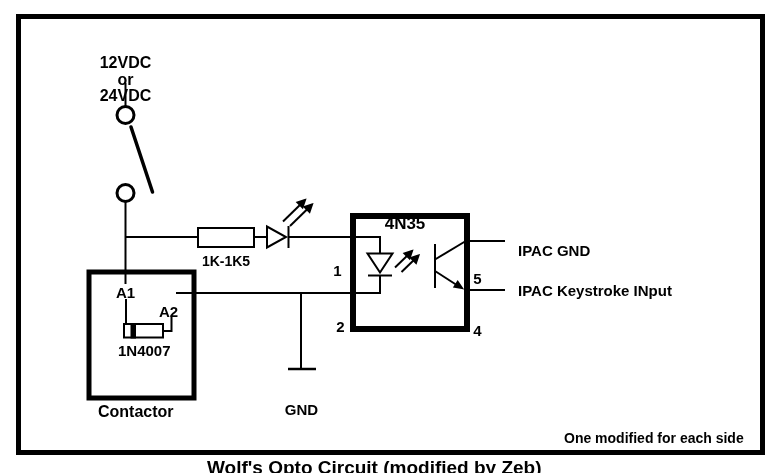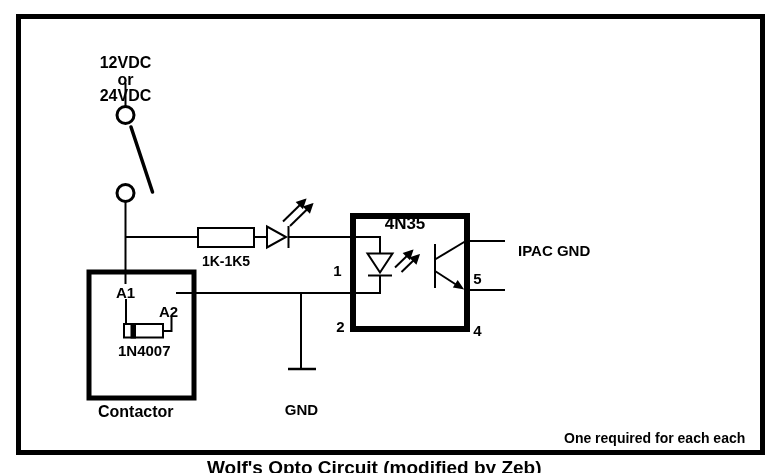--- a/index.html
+++ b/index.html
@@ -85,25 +85,26 @@
   <div class="lbl center" style="left:198px;top:228px;width:56px;height:19px;line-height:19px;font-size:14px;">1K-1K5</div>
 
   <div class="lbl center" style="left:378px;top:190px;width:54px;font-size:17px;">4N35</div>
 
   <div class="lbl center" style="left:330px;top:238px;width:15px;font-size:15px;">1</div>
   <div class="lbl center" style="left:333px;top:294px;width:15px;font-size:15px;">2</div>
   <div class="lbl center" style="left:470px;top:246px;width:15px;font-size:15px;">5</div>
   <div class="lbl center" style="left:470px;top:298px;width:15px;font-size:15px;">4</div>
 
   <div class="lbl" style="left:518px;top:242px;font-size:15px;">IPAC GND</div>
+  <div class="lbl" style="left:518px;top:282px;font-size:15px;">IPAC Keystroke INput</div>
 
 
   <div class="lbl" style="left:116px;top:284px;font-size:15px;">A1</div>
   <div class="lbl" style="left:159px;top:303px;font-size:15px;text-align:right;">A2</div>
   <div class="lbl" style="left:118px;top:342px;font-size:15px;">1N4007</div>
   <div class="lbl" style="left:98px;top:403px;font-size:16px;">Contactor</div>
 
   <div class="lbl center" style="left:283px;top:377px;width:37px;font-size:15px;">GND</div>
 
   <div class="lbl" style="left:207px;top:425px;font-size:19px;margin-top:32px;">Wolf's Opto Circuit (modified by Zeb)</div>
-  <div class="lbl" style="left:564px;top:430px;font-size:14px;">One required for each each</div>
+  <div class="lbl" style="left:564px;top:430px;font-size:14px;">One modified for each side</div>
 
 </div>
 
 </body></html>

